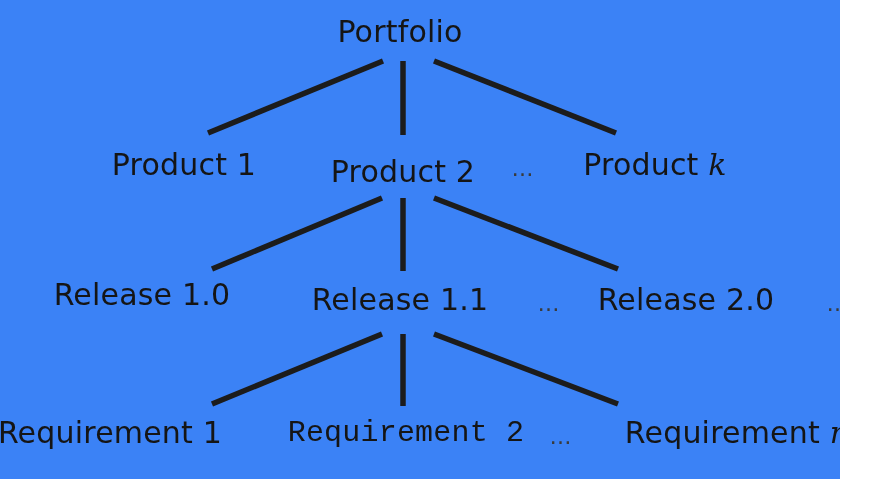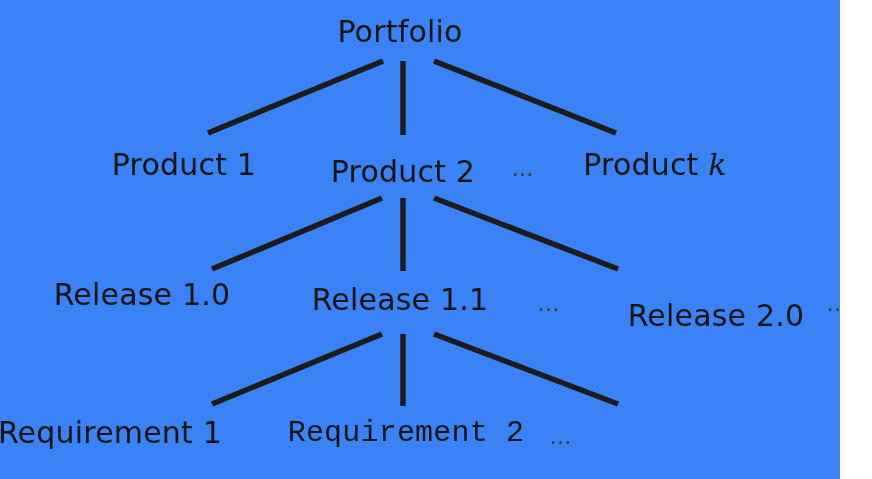--- a/index.html
+++ b/index.html
@@ -81,21 +81,24 @@
 
   <div class="node center" style="left: 184px; top: 150px;">Product 1</div>
   <div class="node center" style="left: 403px; top: 157px;">Product 2</div>
   <div class="node center" style="left: 655px; top: 150px;">
     <span>Product </span><span class="var">k</span>
   </div>
   <div class="ellipsis center" style="left: 523px; top: 158px;">…</div>
 
   <div class="node center" style="left: 142px; top: 280px;">Release 1.0</div>
   <div class="node center" style="left: 400px; top: 285px;">Release 1.1</div>
-  <div class="node center" style="left: 716px; top: 285px; margin-top: 16px;">Release 2.0</div>
+  <div class="node center" style="left: 686px; top: 285px;">Release 2.0</div>
   <div class="ellipsis center" style="left: 549px; top: 293px;">…</div>
   <div class="ellipsis center" style="left: 838px; top: 293px;">…</div>
 
   <div class="node center" style="left: 110px; top: 418px;">Requirement 1</div>
   <div class="node center" style="left: 406px; top: 418px; font-family: Liberation Mono, monospace;">Requirement 2</div>
+  <div class="node center" style="left: 737px; top: 418px;">
+    <span>Requirement </span><span class="var">n</span>
+  </div>
   <div class="ellipsis center" style="left: 561px; top: 426px;">…</div>
 
 </div>
 
 </body></html>

